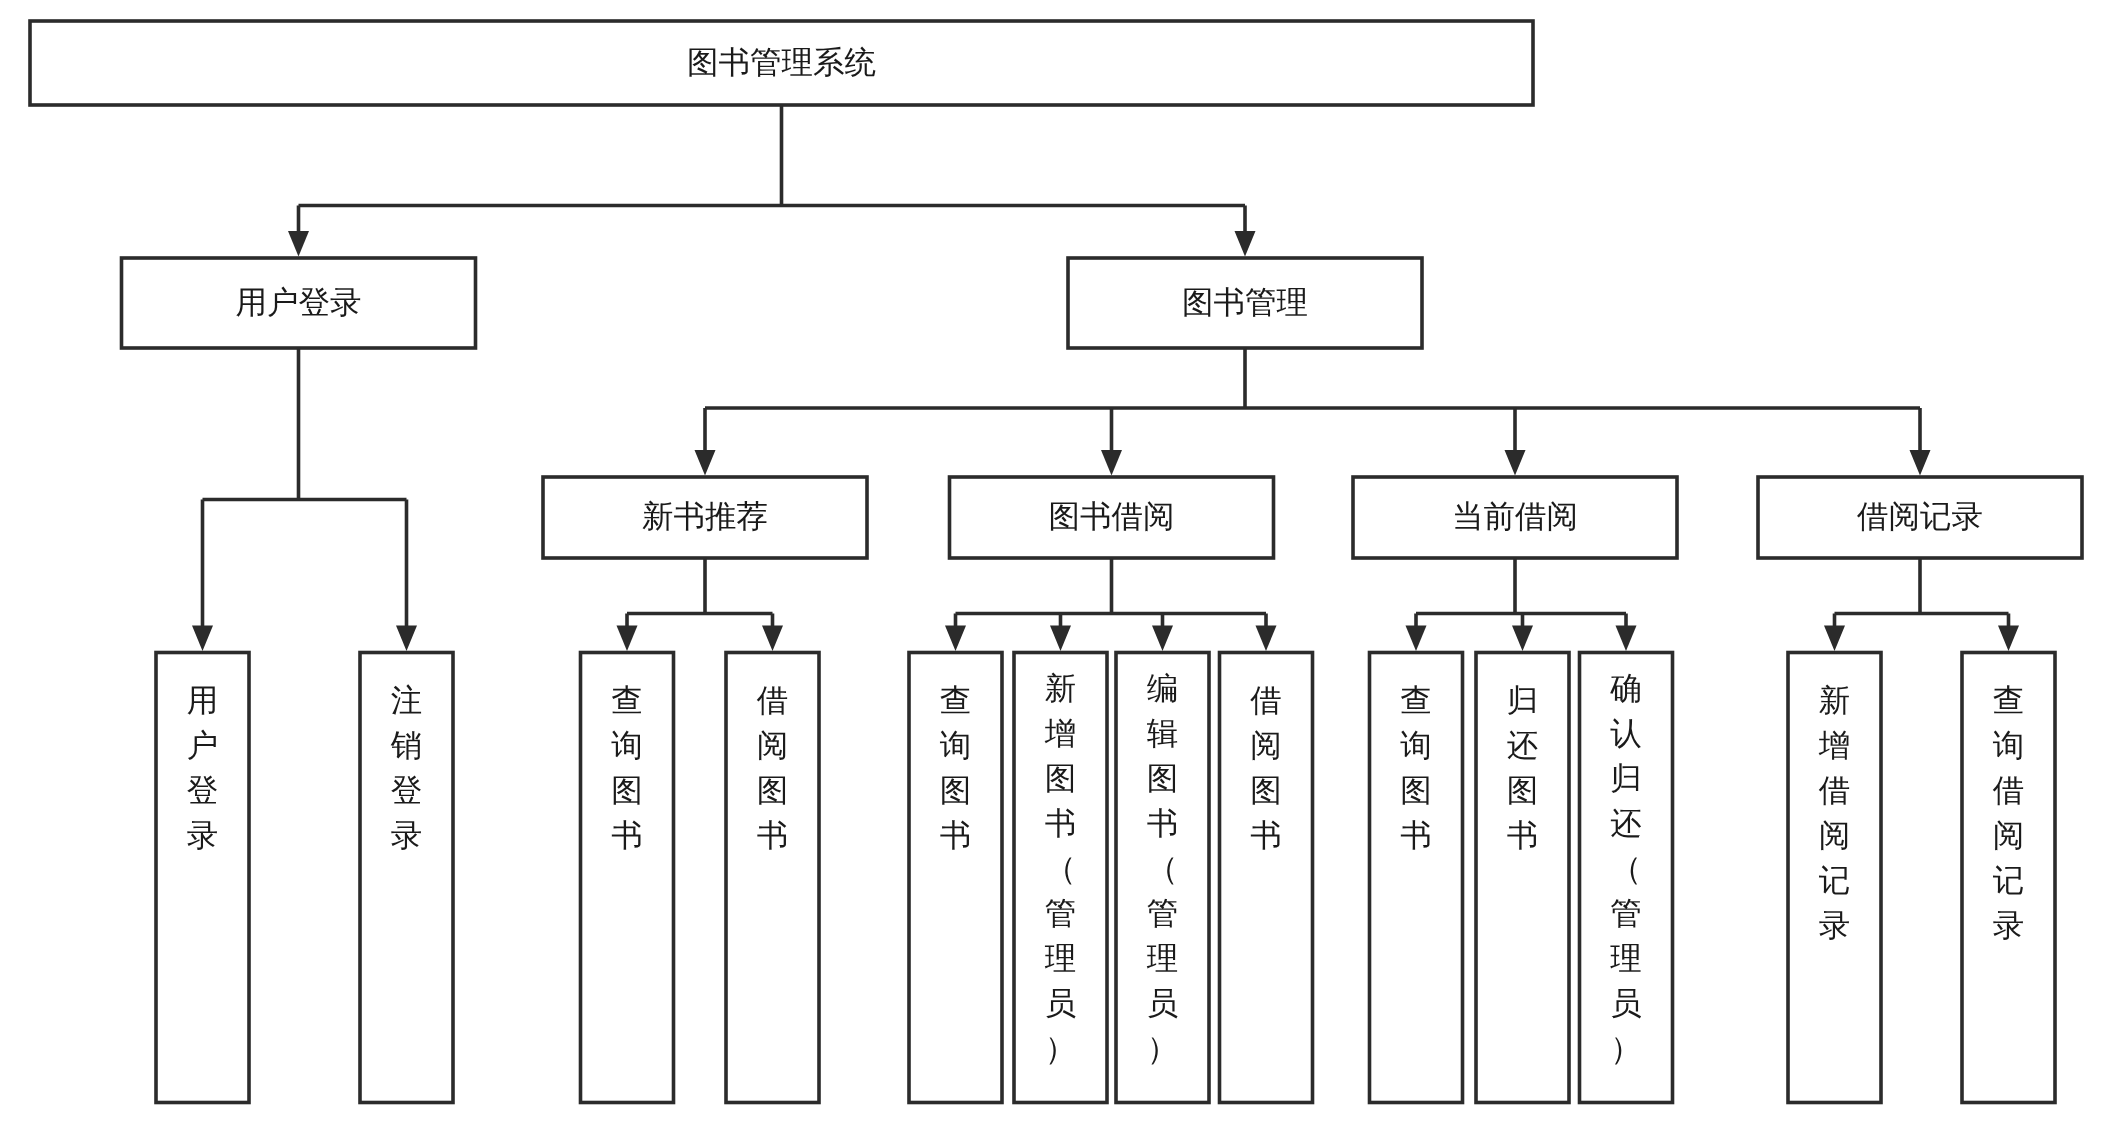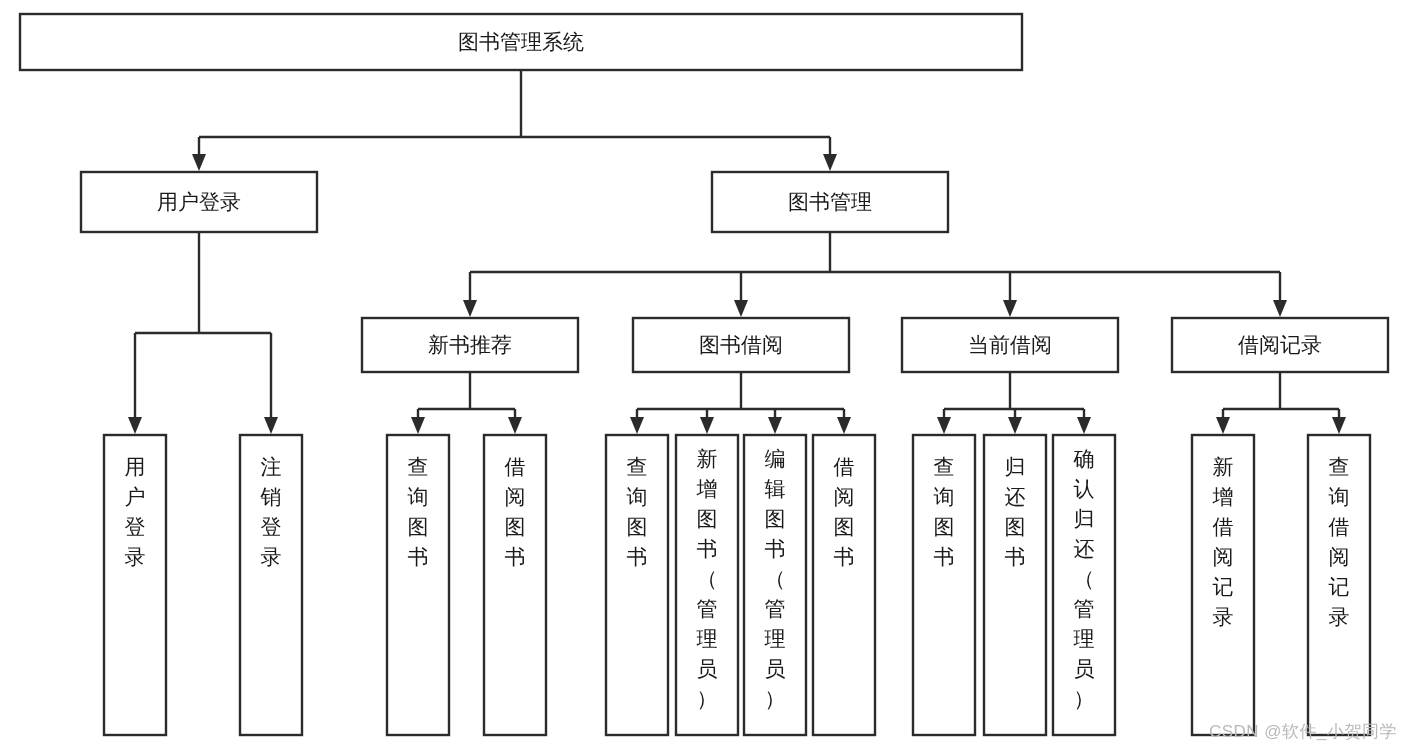--- a/index.html
+++ b/index.html
@@ -201,14 +201,13 @@
         <g>
           <rect x="1192" y="435" width="62" height="300" class="node-box"></rect>
           <text x="1223" class="node-label-v"><tspan x="1223" y="474">新</tspan><tspan x="1223" y="504">增</tspan><tspan x="1223" y="534">借</tspan><tspan x="1223" y="564">阅</tspan><tspan x="1223" y="594">记</tspan><tspan x="1223" y="624">录</tspan></text>
         </g>
         <g>
           <rect x="1308" y="435" width="62" height="300" class="node-box"></rect>
           <text x="1339" class="node-label-v"><tspan x="1339" y="474">查</tspan><tspan x="1339" y="504">询</tspan><tspan x="1339" y="534">借</tspan><tspan x="1339" y="564">阅</tspan><tspan x="1339" y="594">记</tspan><tspan x="1339" y="624">录</tspan></text>
         </g>
       </g>
   </svg>
-  <div class="watermark">CSDN @软件_小贺同学</div>
 </div>
 
 </body></html>

